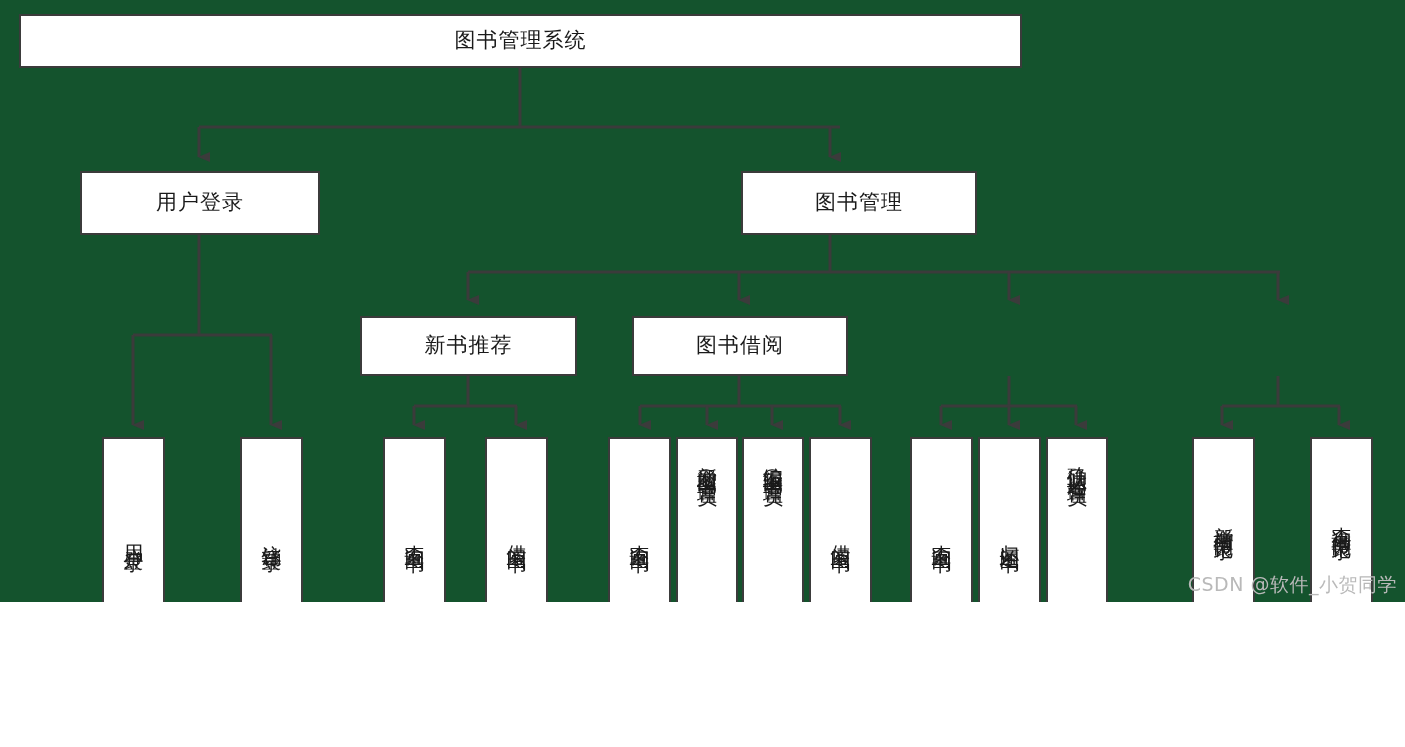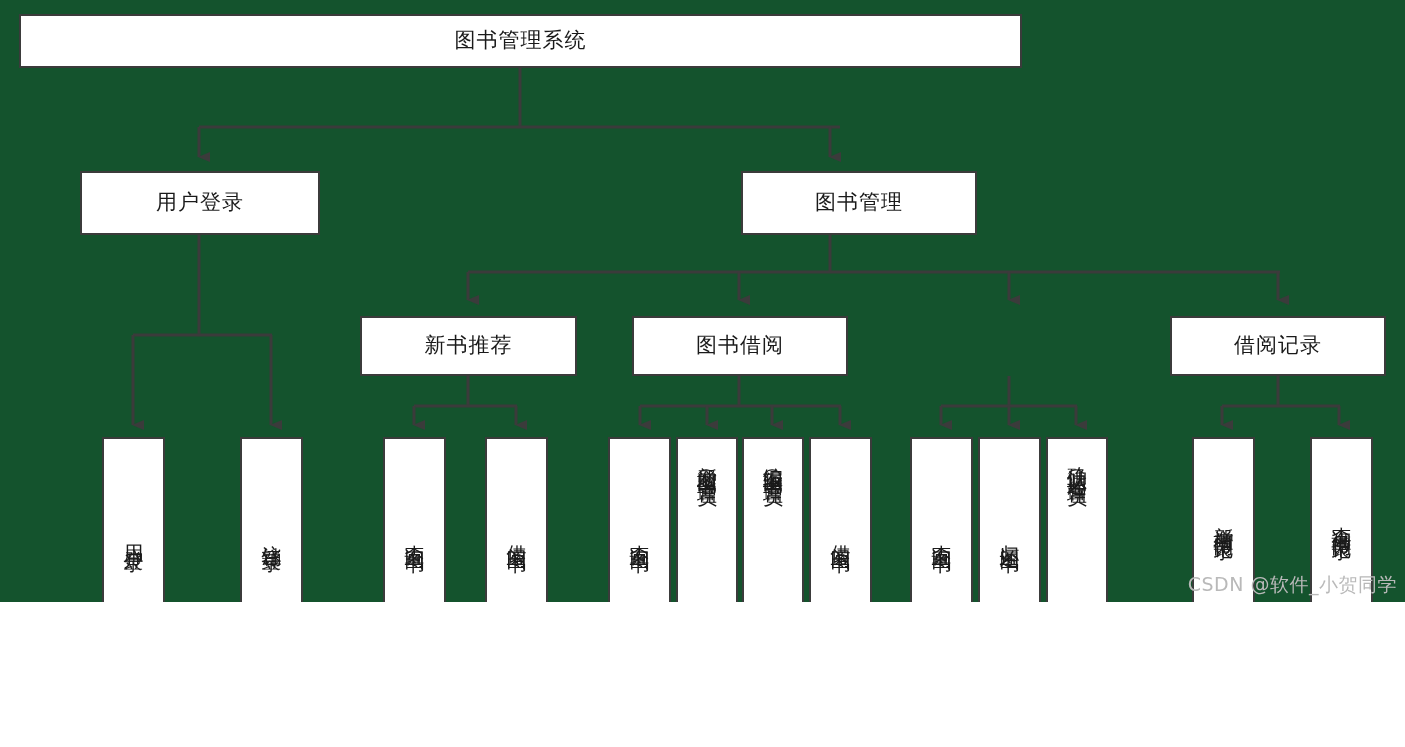--- a/index.html
+++ b/index.html
@@ -132,23 +132,20 @@
   <div class="node node-h" style="left:741px; top:171px; width:236px; height:64px;">
     <span>图书管理</span>
   </div>
 
   <div class="node node-h" style="left:632px; top:316px; width:216px; height:60px;">
     <span>图书借阅</span>
   </div>
   <div class="node node-h" style="left:360px; top:316px; width:217px; height:60px;">
     <span>新书推荐</span>
   </div>
-  <div class="node node-h" style="left:1170px; top:316px; width:216px; height:60px;">
-    <span>借阅记录</span>
-  </div>
 
   <div class="node node-v mid" style="left:102px; top:437px; width:63px; height:298px;">
     <span class="vlabel">用户登录</span>
   </div>
   <div class="node node-v mid" style="left:240px; top:437px; width:63px; height:298px;">
     <span class="vlabel">注销登录</span>
   </div>
 
   <div class="node node-v mid" style="left:383px; top:437px; width:63px; height:298px;">
     <span class="vlabel">查询图书</span>

